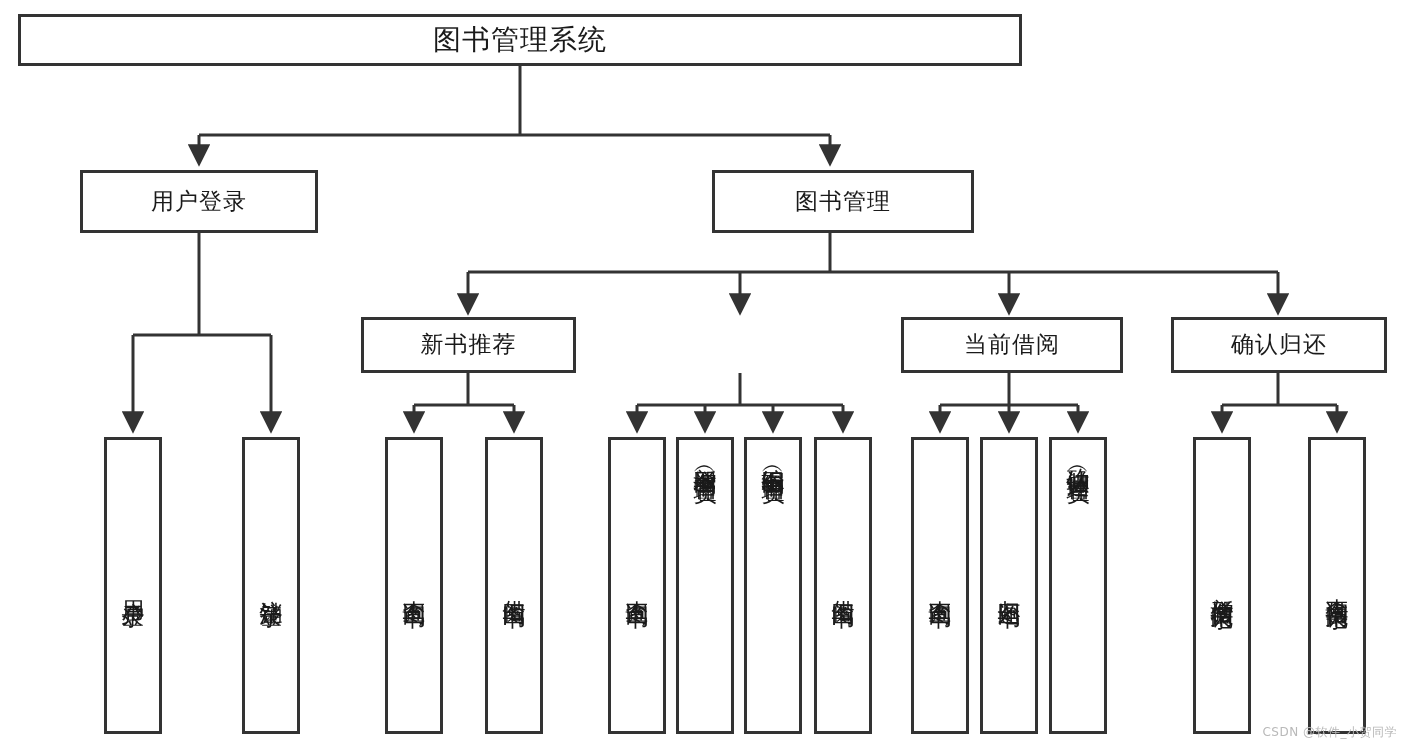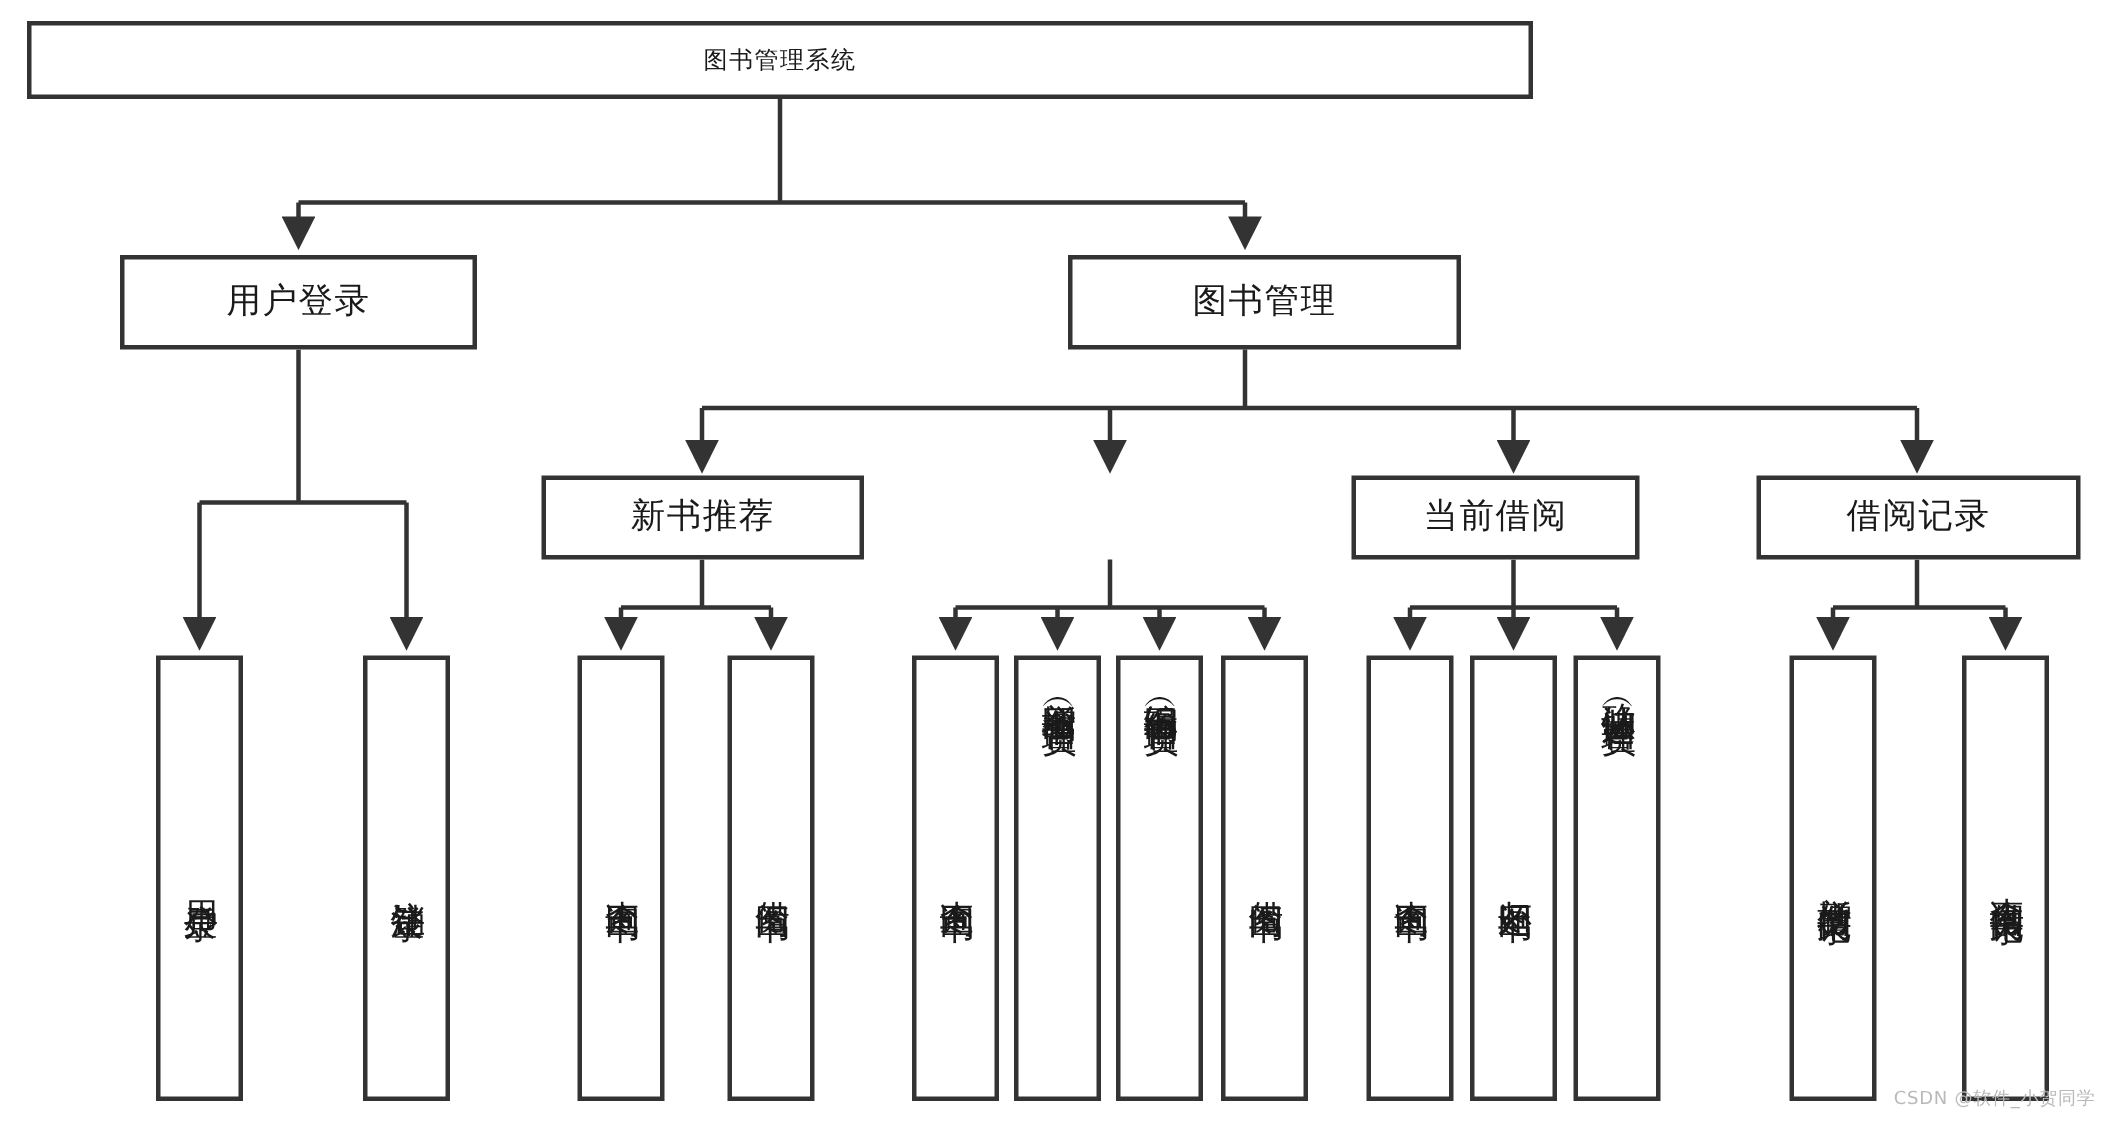--- a/index.html
+++ b/index.html
@@ -36,21 +36,21 @@
     justify-content: center;
     color: #1a1a1a;
   }
   .node.horiz {
     font-size: 23px;
     line-height: 1.2;
     letter-spacing: 1px;
     white-space: nowrap;
   }
   .node.horiz.root {
-    font-size: 16px;
+    font-size: 28px;
   }
   .node.vert {
     border-width: 3px;
     padding: 10px 2px;
   }
   .node.vert .vtext {
     writing-mode: vertical-rl;
     text-orientation: upright;
     -webkit-writing-mode: vertical-rl;
     font-size: 23px;
@@ -139,25 +139,25 @@
   <div class="node horiz" style="left:80px; top:170px; width:238px; height:63px;">
     <span>用户登录</span>
   </div>
   <div class="node horiz" style="left:712px; top:170px; width:262px; height:63px;">
     <span>图书管理</span>
   </div>
 
   <div class="node horiz" style="left:361px; top:317px; width:215px; height:56px;">
     <span>新书推荐</span>
   </div>
-  <div class="node horiz" style="left:901px; top:317px; width:192px; height:56px;">
+  <div class="node horiz" style="left:901px; top:317px; width:222px; height:56px;">
     <span>当前借阅</span>
   </div>
   <div class="node horiz" style="left:1171px; top:317px; width:216px; height:56px;">
-    <span>借阅记录</span>
+    <span>确认归还</span>
   </div>
 
   <div class="node vert mid" style="left:104px; top:437px; width:58px; height:297px;">
     <span class="vtext">用户登录</span>
   </div>
   <div class="node vert mid" style="left:242px; top:437px; width:58px; height:297px;">
     <span class="vtext">注销登录</span>
   </div>
 
   <div class="node vert mid" style="left:385px; top:437px; width:58px; height:297px;">

